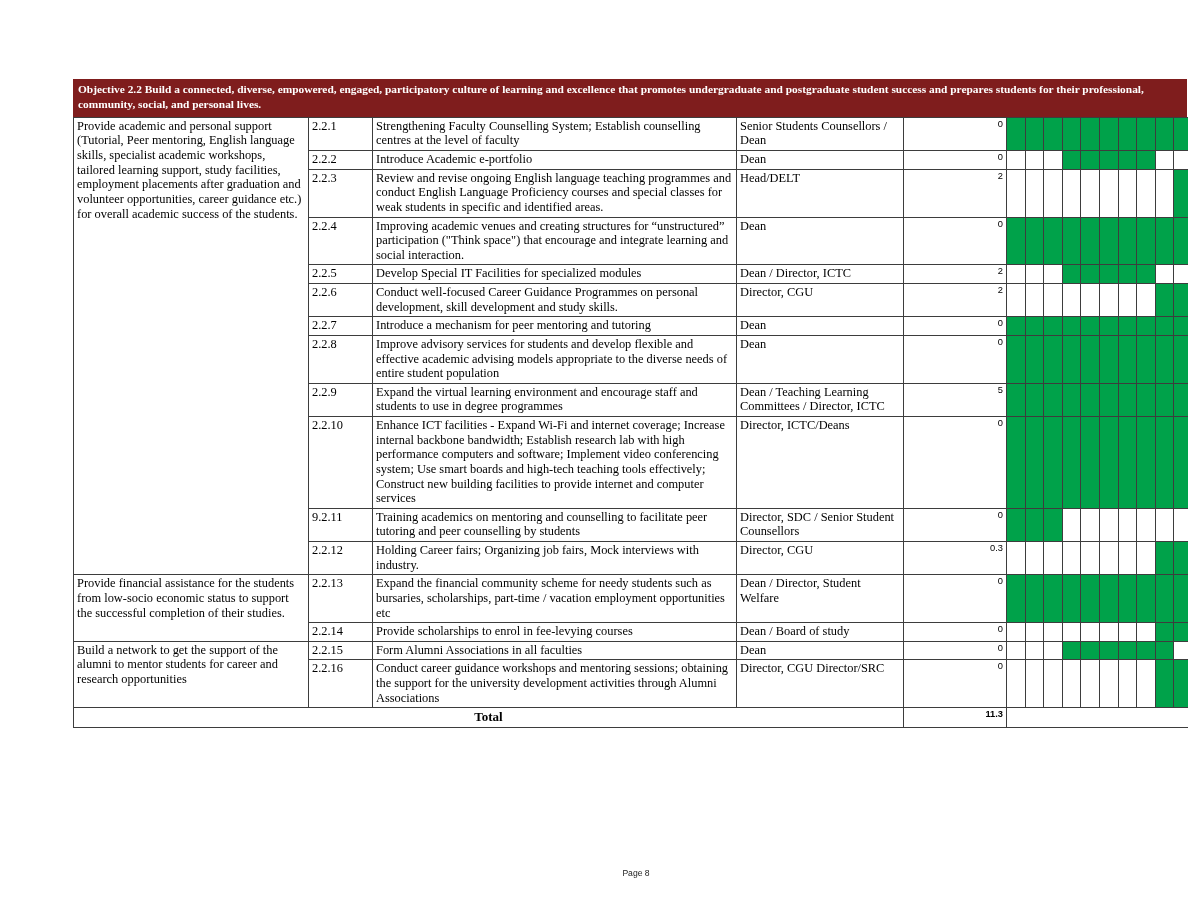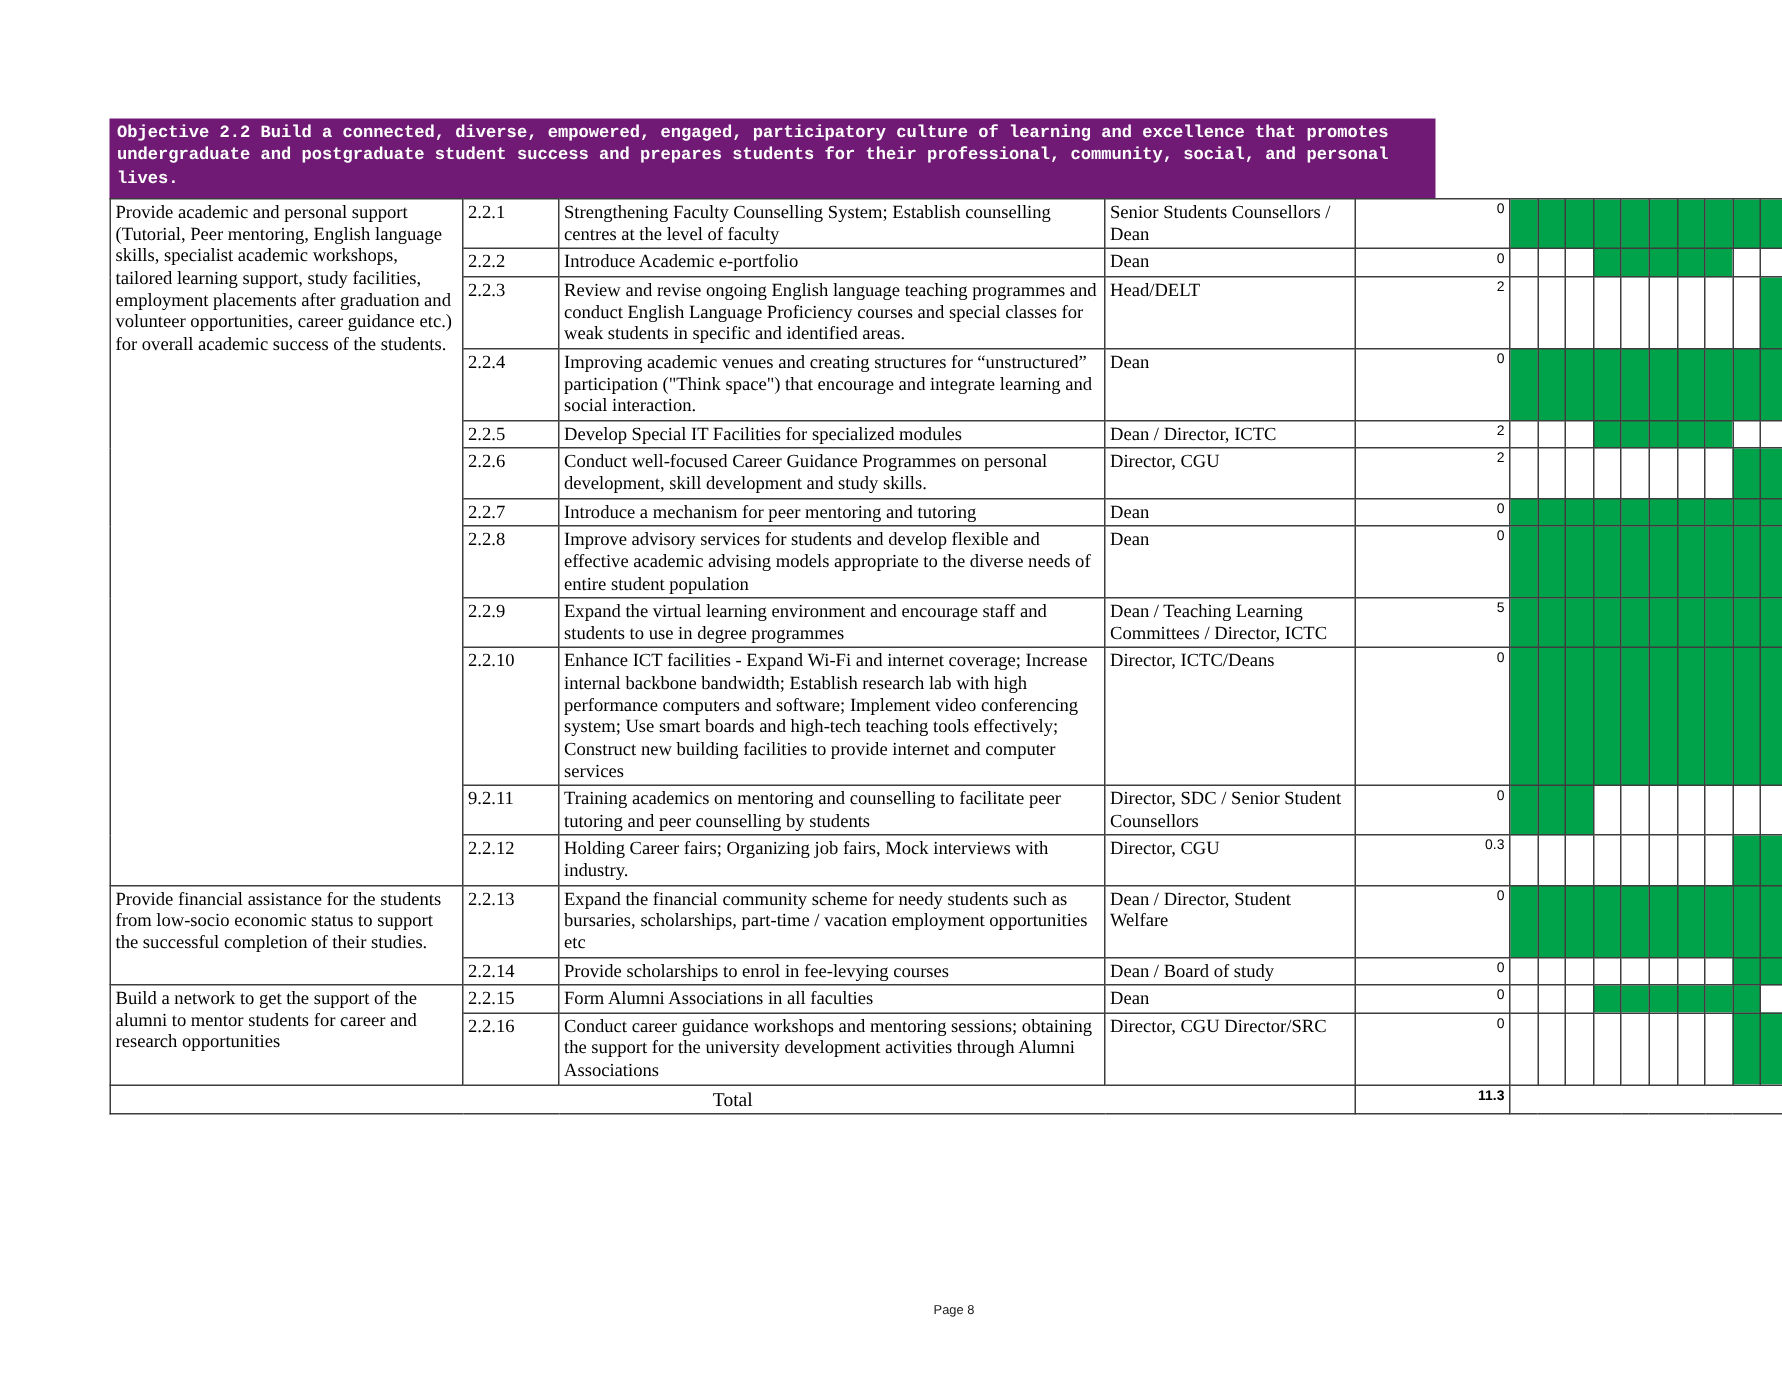--- a/index.html
+++ b/index.html
@@ -23,29 +23,29 @@
   }
   .sheet {
     position: absolute;
     left: 73px;
     top: 79px;
     width: 1038px;
   }
 
   
   .objective-banner {
-    background: #701a75;
+    background: #7f1d1d;
     color: #ffffff;
-    font-family: Liberation Mono, monospace;
+    font-family: Liberation Serif, serif;
     font-weight: bold;
     font-size: 11.4px;
     line-height: 1.35;
     padding: 3px 4px 4px 5px;
     box-sizing: border-box;
-    width: 884px;
+    width: 1114px;
   }
   .objective-banner.short {
     padding: 4px 4px 5px 5px;
   }
 
   
   table.grid {
     border-collapse: collapse;
     table-layout: fixed;
     width: 1038px;
@@ -64,21 +64,21 @@
   td.c-action   { width: 357px; }
   td.c-resp     { width: 160px; }
   td.c-value    { width: 96px; text-align: right; padding-right: 4px;
                   font-family: "Liberation Sans", "DejaVu Sans", sans-serif;
                   font-size: 9.3px; }
   td.qcell      { width: 11.6px; padding: 0; border: 1px solid #3d3d3d; }
   td.qcell.on   { background: #00a24a; }
 
   td.total-label {
     text-align: center;
-    font-weight: normal;
+    font-weight: bold;
     font-size: 13px;
     padding-top: 1px;
     padding-bottom: 2px;
   }
   td.total-value {
     text-align: right;
     font-family: "Liberation Sans", "DejaVu Sans", sans-serif;
     font-size: 9.3px;
     font-weight: bold;
     padding-right: 4px;

